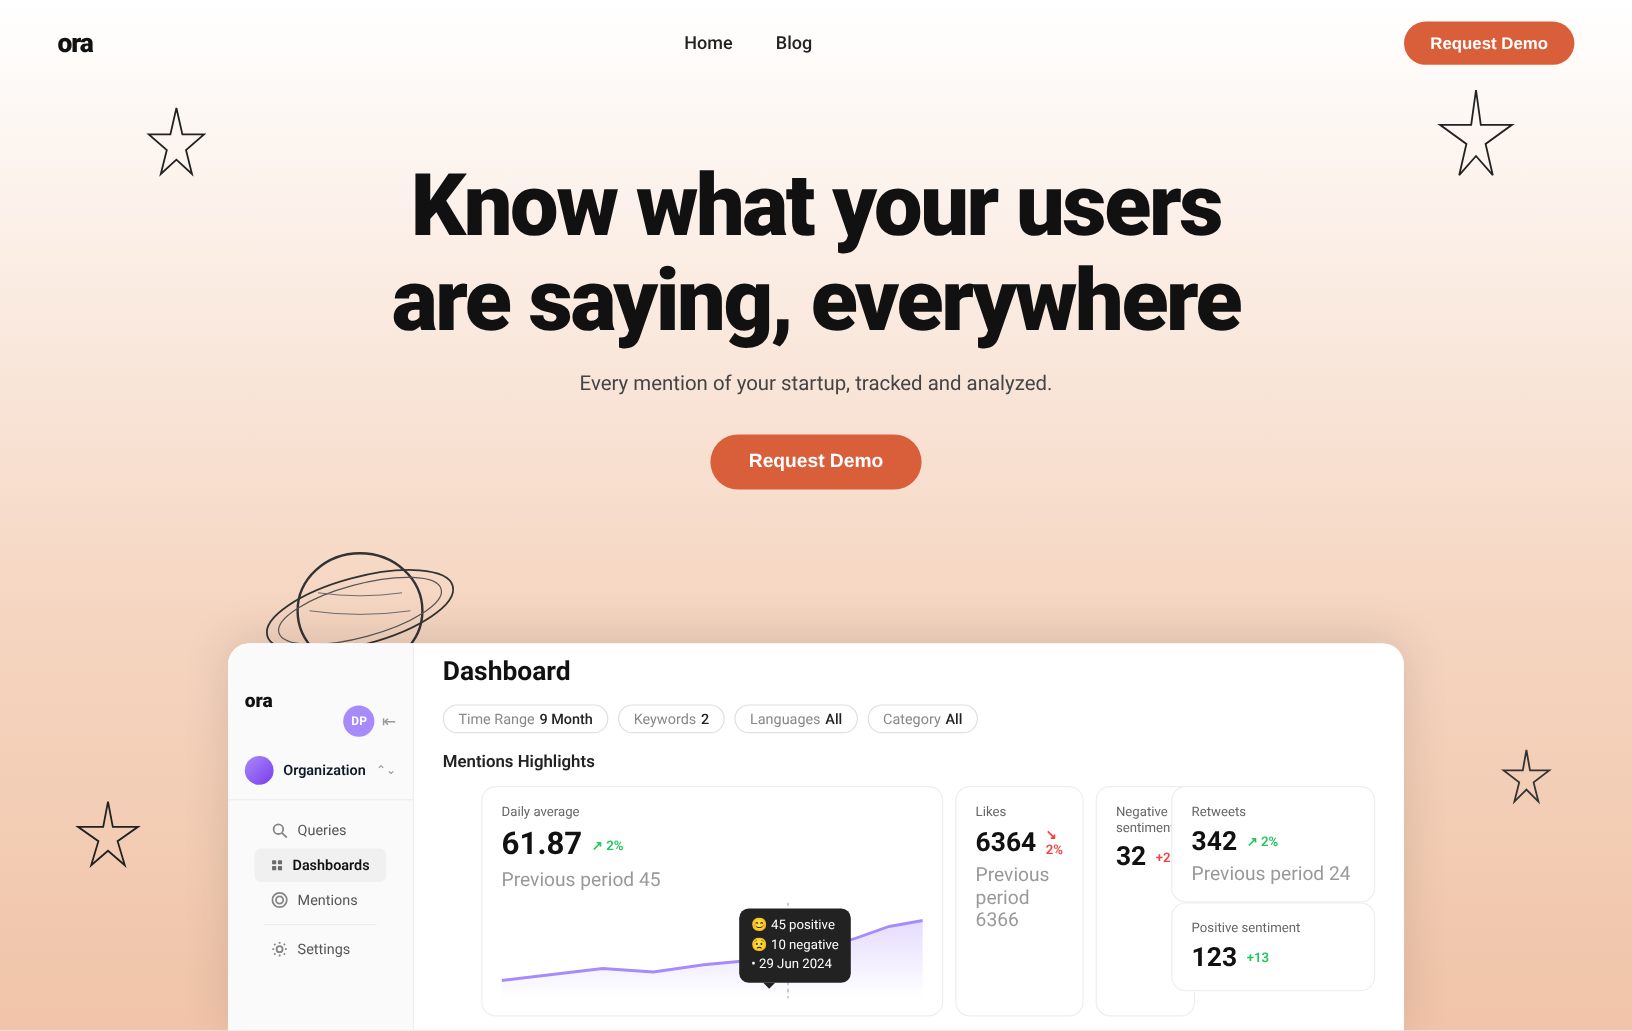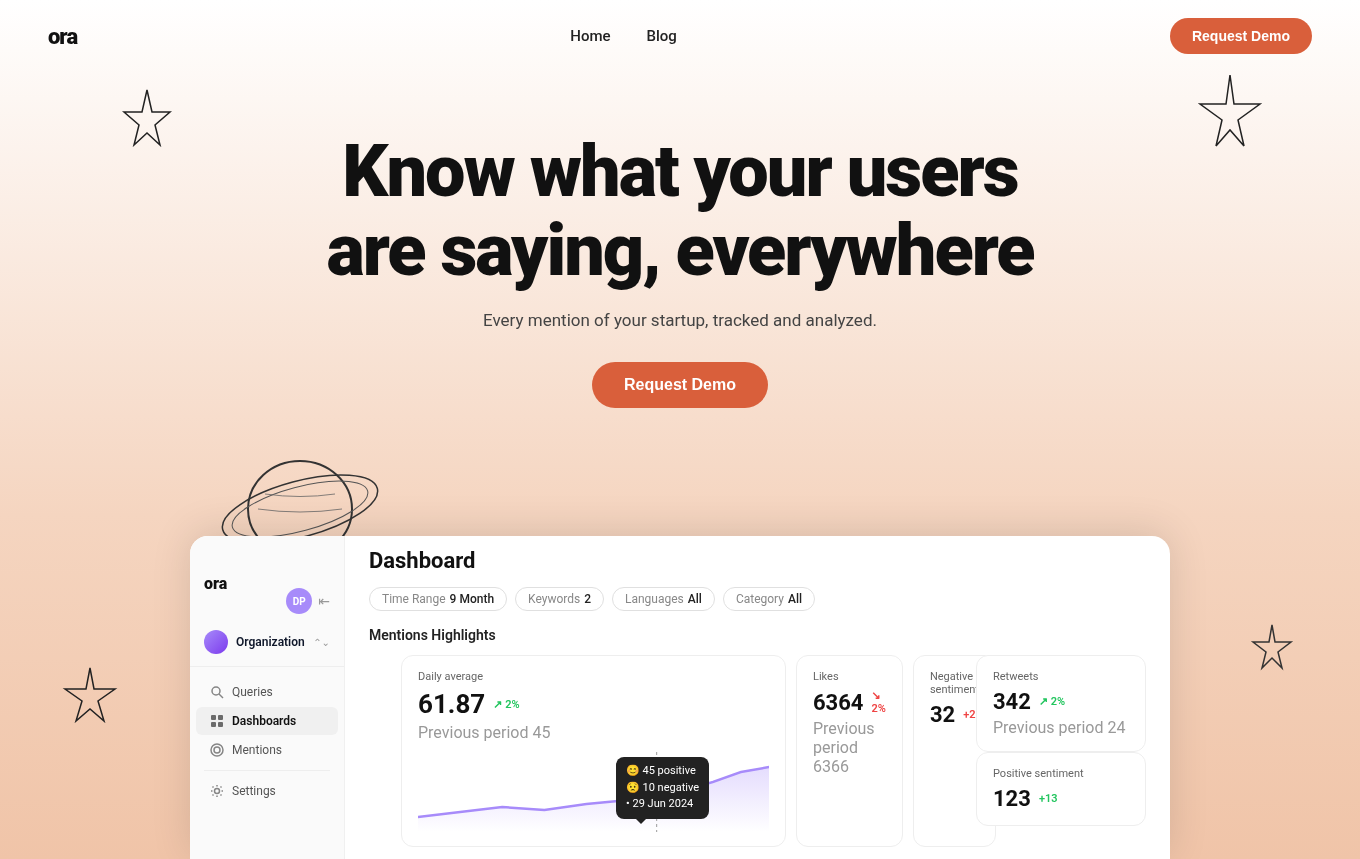--- a/index.html
+++ b/index.html
@@ -186,21 +186,21 @@
       font-size: 12px;
       font-weight: 600;
       color: #0f172a;
       flex: 1;
     }
     .org-chevron {
       font-size: 10px;
       color: #999;
     }
     .sidebar-nav {
-      padding: 10px 0;
+      padding: 10px 16px;
     }
     .sidebar-item {
       display: flex;
       align-items: center;
       gap: 8px;
       padding: 7px 14px;
       font-size: 12px;
       color: #555;
       cursor: pointer;
       border-radius: 6px;

